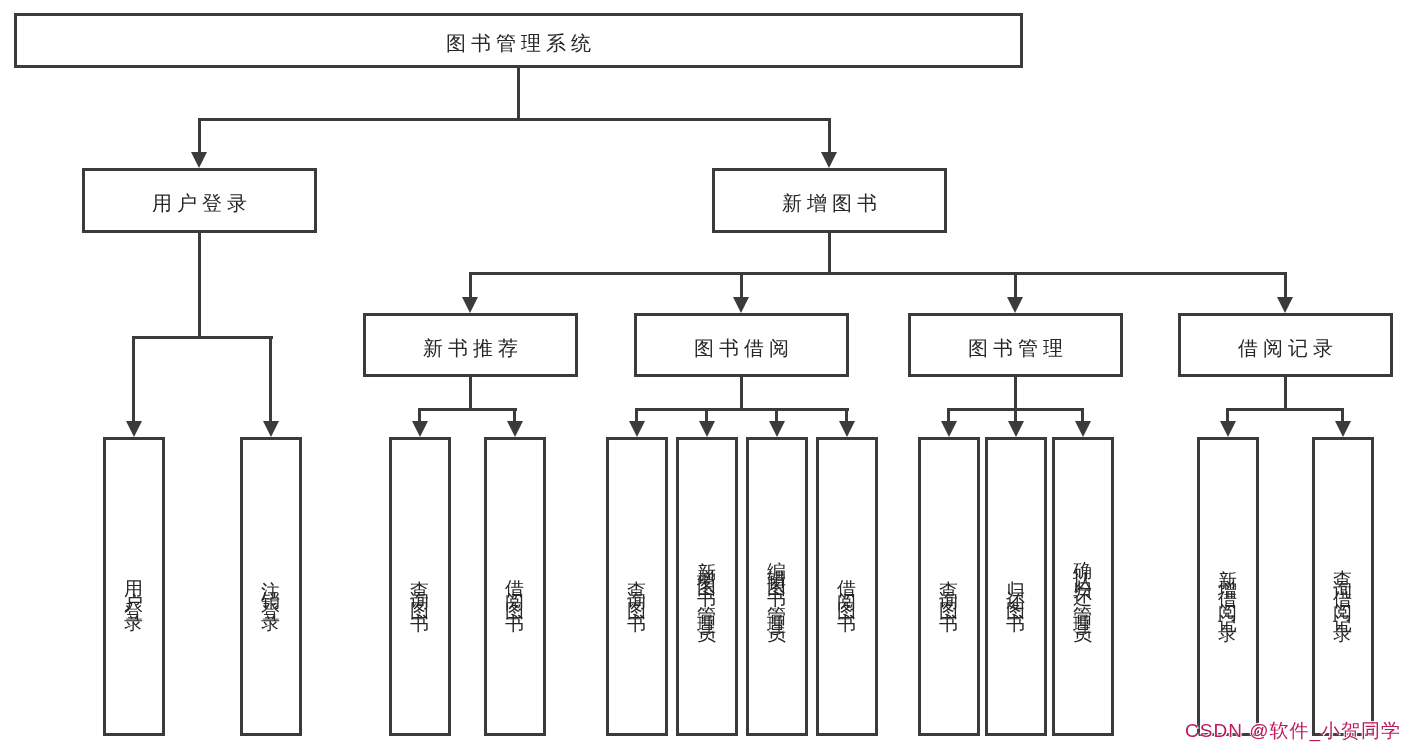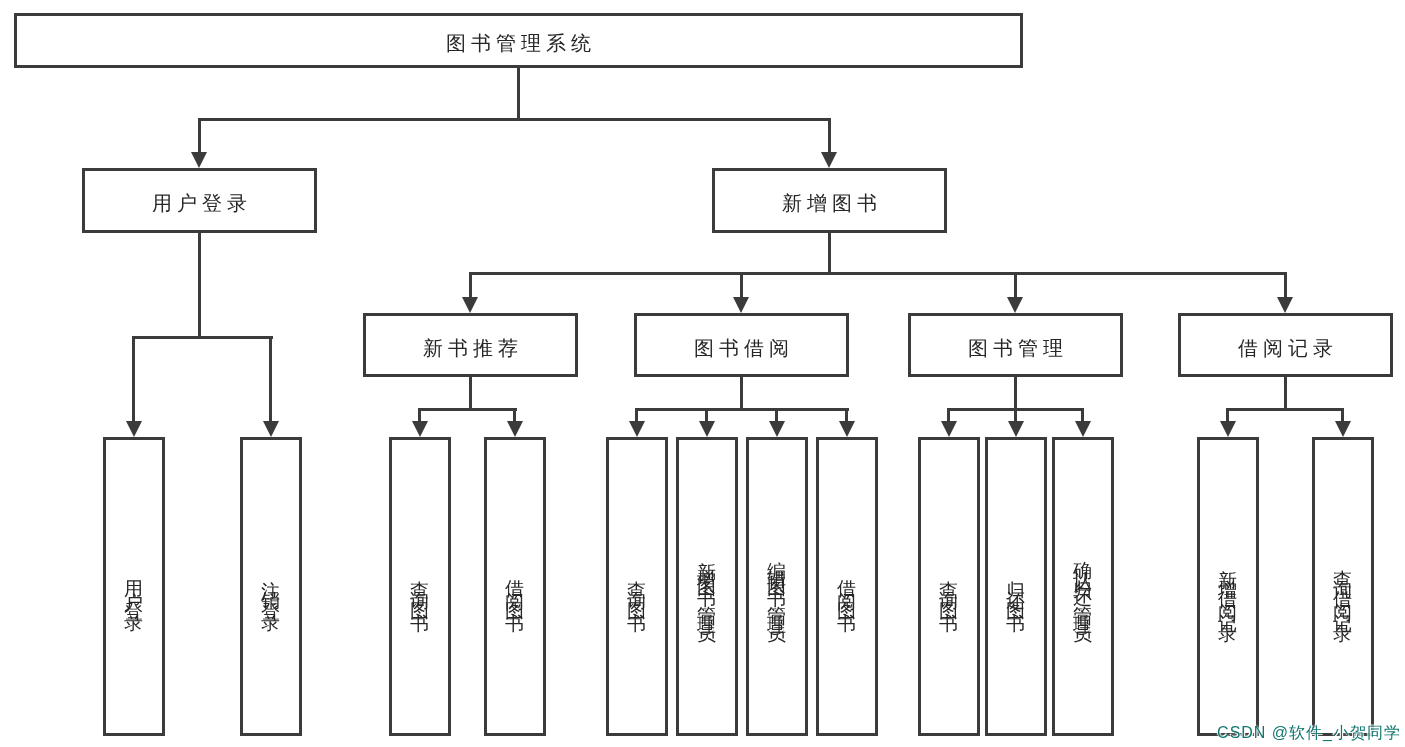--- a/index.html
+++ b/index.html
@@ -41,22 +41,22 @@
   .hl{position:absolute;height:3px;background:#3b3b3b;}
   .ah{
     position:absolute;width:0;height:0;
     border-left:8px solid transparent;
     border-right:8px solid transparent;
     border-top:16px solid #3b3b3b;
   }
   .watermark{
     position:absolute;
     right:4px;bottom:3px;
-    font-size:16px;
-    color:#0f766e;
+    font-size:19px;
+    color:#be185d;
     letter-spacing:1px;
     text-shadow:1px 1px 0 #ffffff,-1px -1px 0 #ffffff,0 0 3px #ffffff;
     white-space:nowrap;
     z-index:5;
   }
 </style>
 </head>
 <body>
 
 <div class="canvas">

